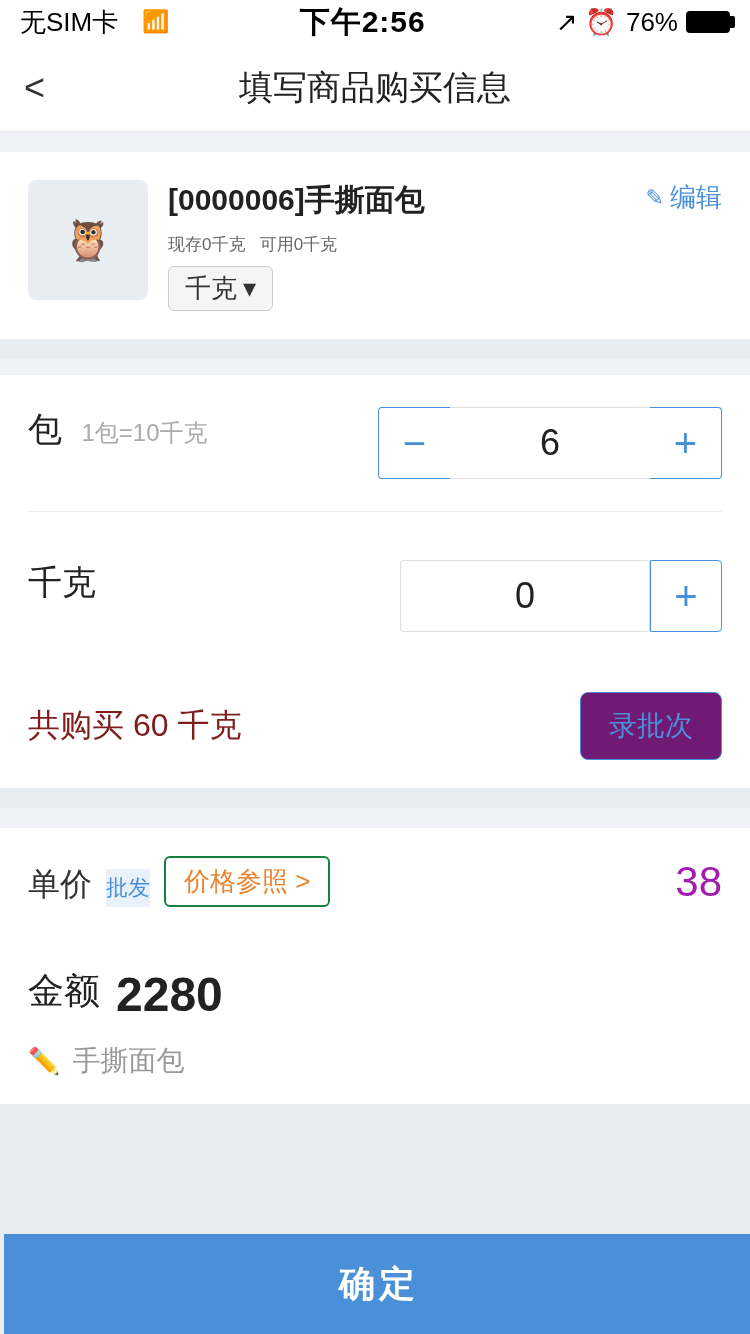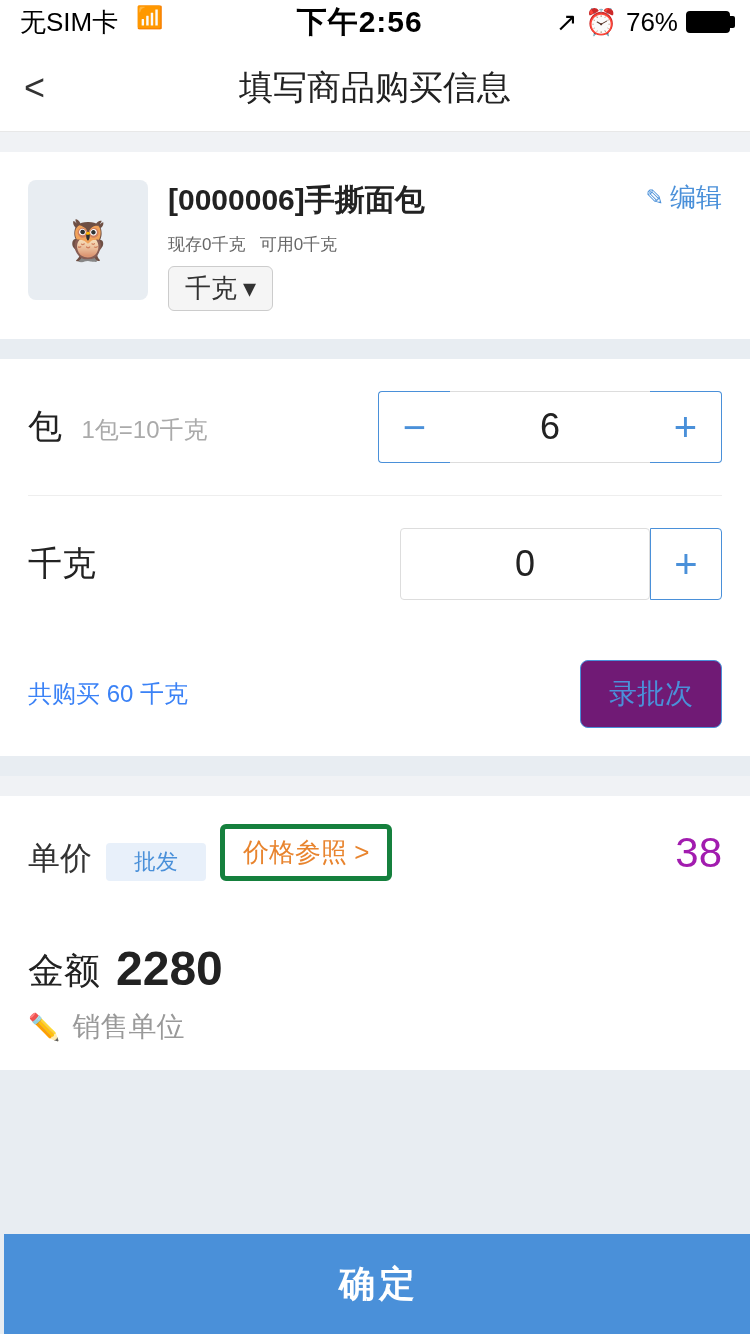--- a/index.html
+++ b/index.html
@@ -18,21 +18,21 @@
       width: 100%;
       height: 44px;
       background: #fff;
       display: flex;
       align-items: center;
       justify-content: space-between;
       padding: 0 20px;
       font-size: 26px;
       color: #000;
     }
-    .status-left { display: flex; gap: 18px; }
+    .status-left { display: flex; align-items: center; gap: 24px; }
     .status-center { font-size: 30px; font-weight: 600; letter-spacing: 1px; }
     .status-right { display: flex; align-items: center; gap: 8px; font-size: 26px; }
     .wifi-icon { font-size: 22px; }
     .battery-bar {
       display: inline-block;
       width: 44px;
       height: 22px;
       border: 2px solid #000;
       border-radius: 4px;
       position: relative;
@@ -147,23 +147,24 @@
       background: #e8edf2;
     }
 
     
     .quantity-section {
       background: #fff;
       padding: 0 28px;
     }
     .quantity-row {
       display: flex;
-      align-items: center;
+      align-items: flex-start;
       padding: 32px 0;
       border-bottom: 1px solid #eee;
+      margin-top: 16px;
     }
     .quantity-row:last-child { border-bottom: none; }
     .quantity-label {
       flex: 1;
       font-size: 34px;
       color: #222;
     }
     .quantity-sublabel {
       font-size: 24px;
       color: #aaa;
@@ -213,22 +214,22 @@
     
     .total-section {
       background: #fff;
       padding: 28px 28px;
       display: flex;
       align-items: center;
       justify-content: space-between;
       margin-top: 0;
     }
     .total-label {
-      font-size: 24px;
-      color: #3b82f6;
+      font-size: 32px;
+      color: #7f1d1d;
     }
     .record-batch-btn {
       border: 1px solid #4a90d9;
       color: #4a90d9;
       background: #701a75;
       border-radius: 8px;
       padding: 14px 28px;
       font-size: 28px;
       cursor: pointer;
     }
@@ -251,25 +252,25 @@
       gap: 14px;
     }
     .price-label {
       font-size: 32px;
       color: #333;
     }
     .price-tag-badge {
       background: #e8f0fa;
       color: #4a90d9;
       font-size: 22px;
-      padding: 4px 28px;
+      padding: 4px 0;
       border-radius: 4px;
     }
     .price-ref-btn {
-      border: 5px solid #15803d;
+      border: 2px solid #15803d;
       color: #e8842e;
       background: #fff;
       border-radius: 6px;
       padding: 6px 18px;
       font-size: 26px;
       cursor: pointer;
       display: flex;
       align-items: center;
       gap: 6px;
     }
@@ -280,23 +281,23 @@
     }
 
     
     .amount-section {
       background: #fff;
       margin-top: 0;
       padding: 32px 28px 24px;
     }
     .amount-row {
       display: flex;
-      align-items: flex-end;
+      align-items: flex-start;
       gap: 16px;
-      margin-bottom: 12px;
+      margin-bottom: 20px;
     }
     .amount-label {
       font-size: 36px;
       color: #222;
       font-weight: 500;
     }
     .amount-value {
       font-size: 48px;
       font-weight: 700;
       color: #222;
@@ -430,21 +431,21 @@
     </div>
   </div>
 
   <div class="amount-section">
     <div class="amount-row">
       <span class="amount-label">金额</span>
       <span class="amount-value">2280</span>
     </div>
     <div class="remark-row">
       <span class="pencil-icon">✏️</span>
-      <span>销售单位</span>
+      <span>手撕面包</span>
     </div>
   </div>
 
   <div class="gray-space"></div>
 
 </div>
 
 <div class="confirm-btn">确定</div>
 
 </body></html>

